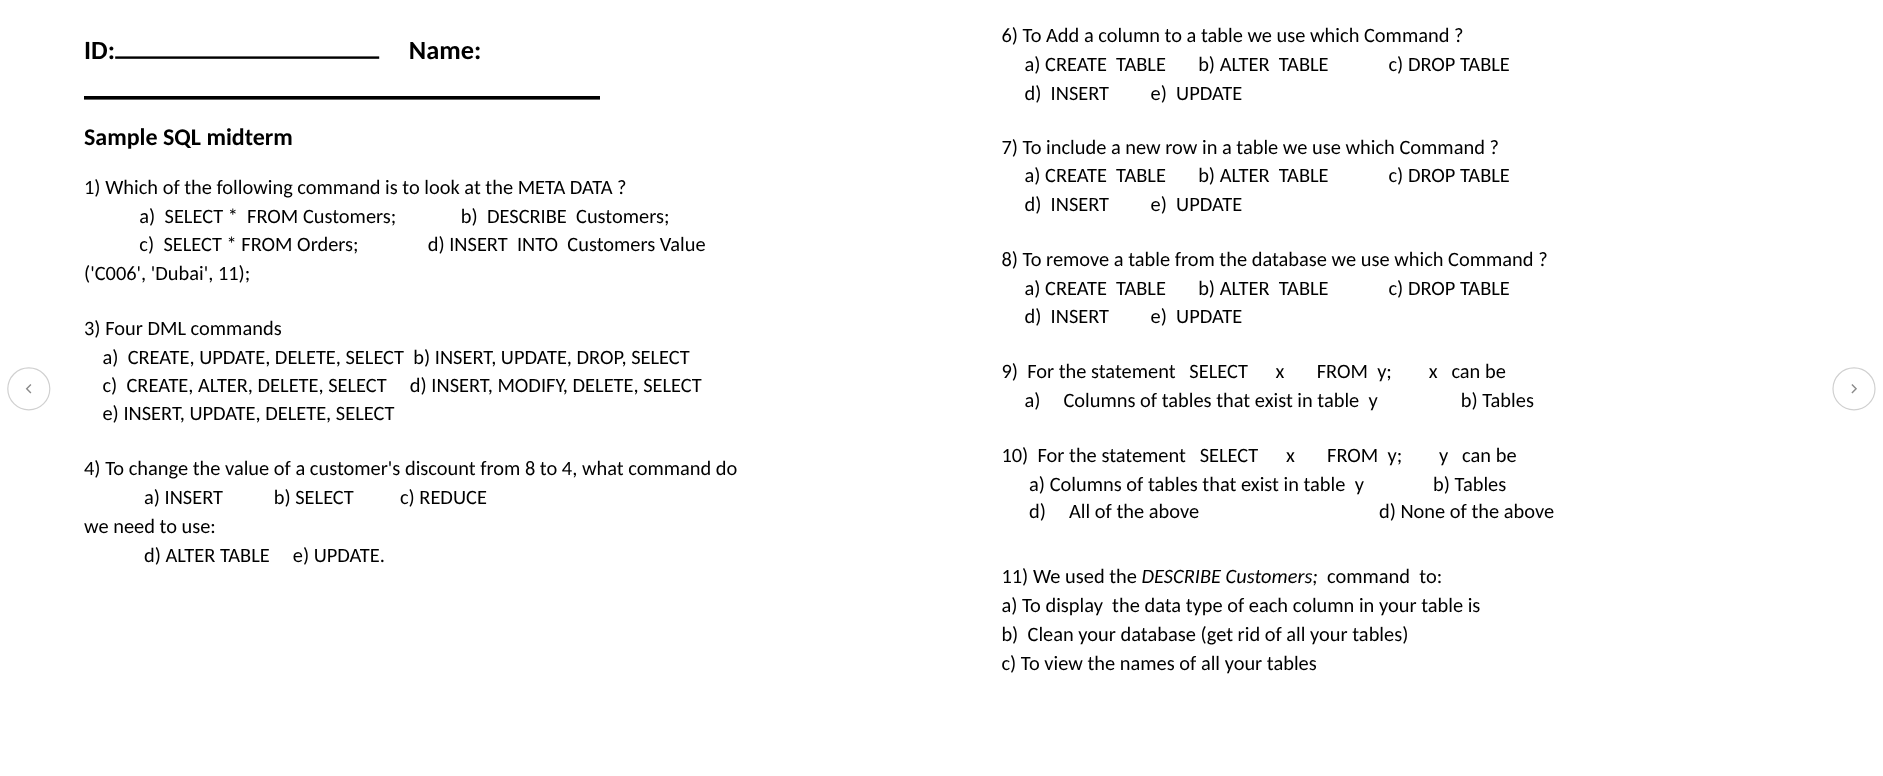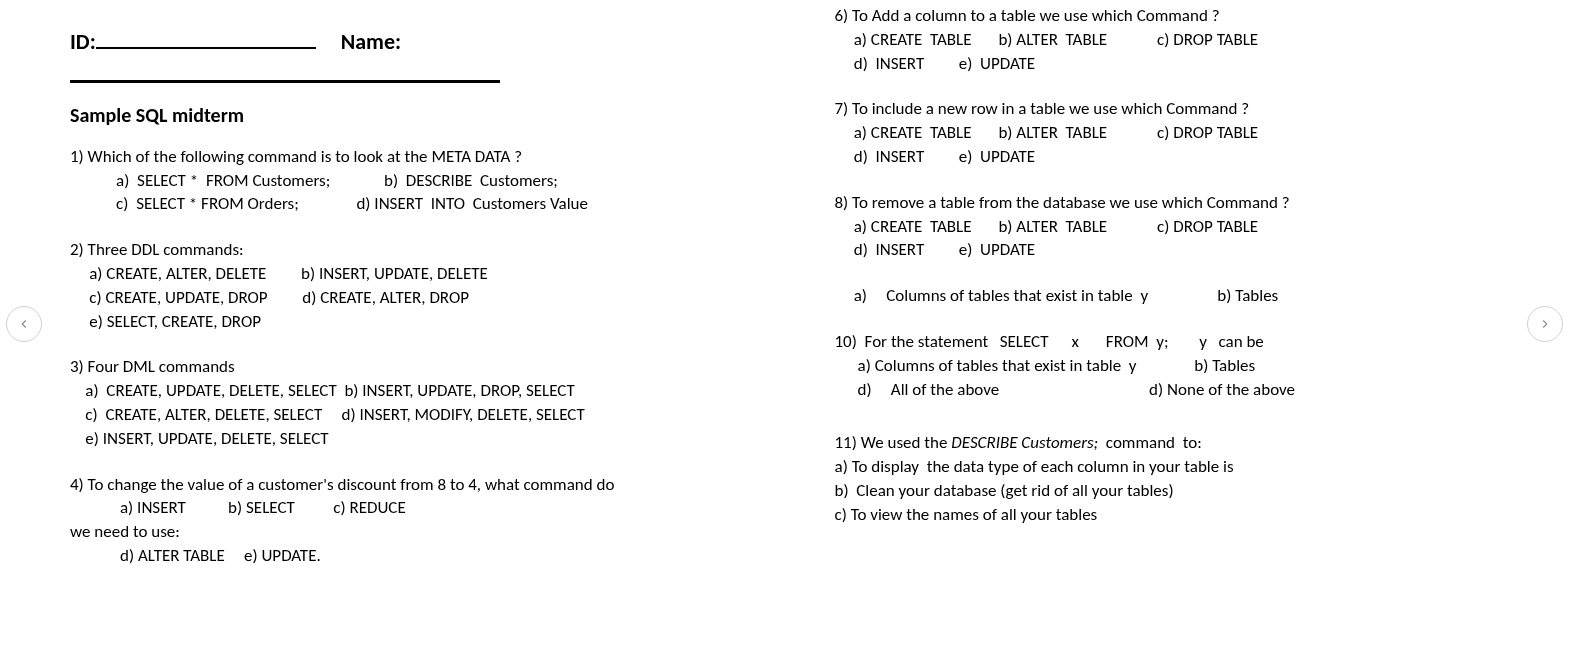--- a/index.html
+++ b/index.html
@@ -42,67 +42,63 @@
         <span>ID:</span><span class="idline"></span>
         &nbsp;&nbsp;&nbsp;&nbsp;<span>Name:</span>
       </div>
       <div class="underline"></div>
       <div class="title">Sample SQL  midterm</div>
 
       <div class="q">
         <div class="line">1) Which of the following command is to look at the META DATA ?</div>
         <div class="line">            a)  SELECT *  FROM Customers;              b)  DESCRIBE  Customers;</div>
         <div class="line">            c)  SELECT * FROM Orders;               d) INSERT  INTO  Customers Value</div>
+        <div class="line">('C006', 'Dubai', 11);</div>
       </div>
 
-      <div class="q">
-        <div class="line">2) Three DDL commands:</div>
-        <div class="line">     a) CREATE, ALTER, DELETE         b) INSERT, UPDATE, DELETE</div>
-        <div class="line">     c) CREATE, UPDATE, DROP         d) CREATE, ALTER, DROP</div>
-        <div class="line">     e) SELECT, CREATE, DROP</div>
-      </div>
 
       <div class="q">
         <div class="line">3) Four DML commands</div>
         <div class="line">    a)  CREATE, UPDATE, DELETE, SELECT  b) INSERT, UPDATE, DROP, SELECT</div>
         <div class="line">    c)  CREATE, ALTER, DELETE, SELECT     d) INSERT, MODIFY, DELETE, SELECT</div>
         <div class="line">    e) INSERT, UPDATE, DELETE, SELECT</div>
       </div>
 
       <div class="q">
         <div class="line">4) To change the value of a customer's discount from 8 to 4, what command do</div>
         <div class="line">             a) INSERT           b) SELECT          c) REDUCE</div>
         <div class="line">we need to use:</div>
         <div class="line">             d) ALTER TABLE     e) UPDATE.</div>
       </div>
     </div>
 
     <div class="divider"></div>
 
-    <div class="page" style="padding-left:50px;padding-top:4px;">
+    <div class="page" style="padding-left:50px;padding-top:18px;">
 
       <div class="q">
         <div class="line">6) To Add a column to a table we use which Command ?</div>
         <div class="line">     a) CREATE  TABLE       b) ALTER  TABLE             c) DROP TABLE</div>
         <div class="line">     d)  INSERT         e)  UPDATE</div>
       </div>
 
       <div class="q">
         <div class="line">7) To include a new row in a table we use which Command ?</div>
         <div class="line">     a) CREATE  TABLE       b) ALTER  TABLE             c) DROP TABLE</div>
         <div class="line">     d)  INSERT         e)  UPDATE</div>
       </div>
 
       <div class="q">
         <div class="line">8) To remove a table from the database we use which Command ?</div>
         <div class="line">     a) CREATE  TABLE       b) ALTER  TABLE             c) DROP TABLE</div>
         <div class="line">     d)  INSERT         e)  UPDATE</div>
       </div>
 
       <div class="q">
+        <div class="line">9)  For the statement   SELECT      x       FROM  y;        x   can be</div>
         <div class="line">     a)     Columns of tables that exist in table  y                  b) Tables</div>
       </div>
 
       <div class="q">
         <div class="line">10)  For the statement   SELECT      x       FROM  y;        y   can be</div>
         <div class="line">      a) Columns of tables that exist in table  y               b) Tables</div>
         <div class="line">      d)     All of the above                                       d) None of the above</div>
       </div>
 
       <div class="q" style="margin-top:30px;">

